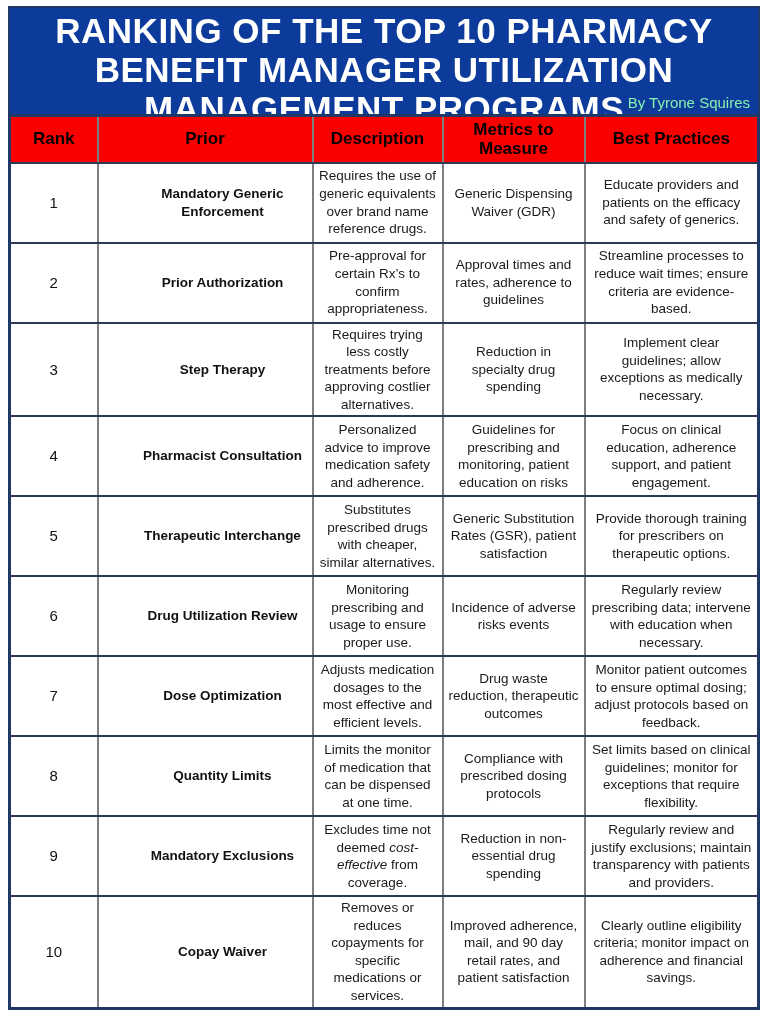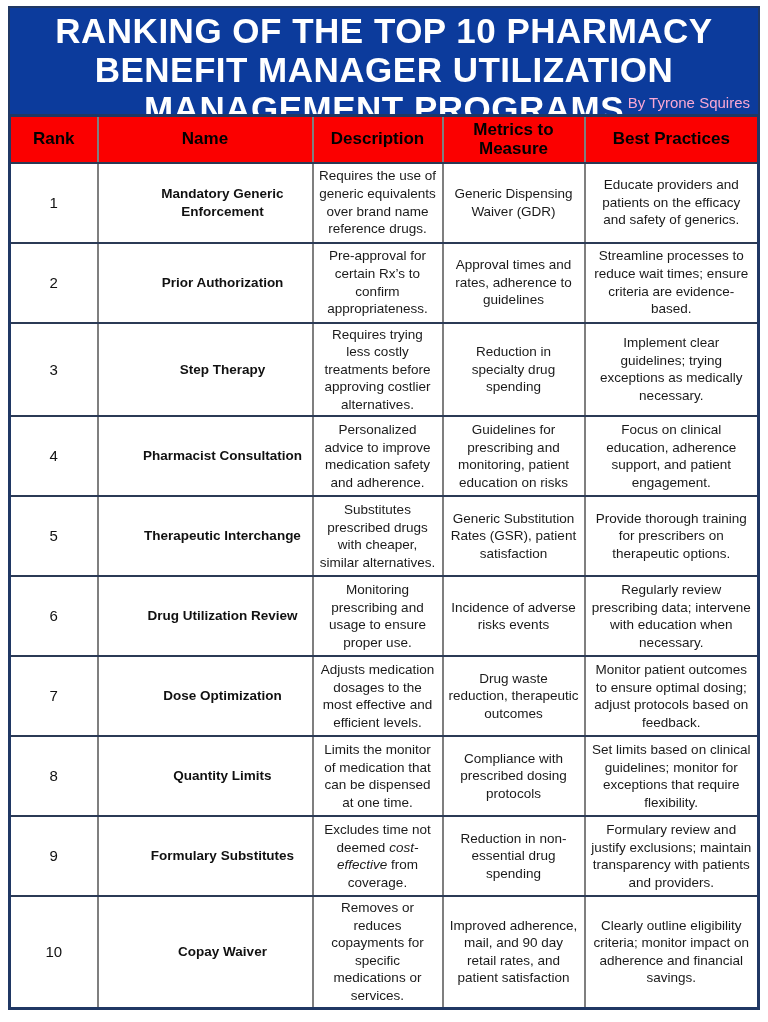--- a/index.html
+++ b/index.html
@@ -21,21 +21,21 @@
     font-weight:bold;
     font-size:35px;
     line-height:1.12;
     letter-spacing:0.5px;
     padding:3px 14px 0 14px;
   }
   .banner .byline {
     position:absolute;
     right:8px;
     bottom:3px;
-    color:#f9a8d4;
+    color:#86efac;
     font-size:15px;
     font-weight:normal;
   }
 
   
   table {
     width:100%;
     border-collapse:collapse;
     table-layout:fixed;
     border:3px solid #203864;
@@ -78,21 +78,21 @@
     <colgroup>
       <col style="width:88px">
       <col style="width:215px">
       <col style="width:130px">
       <col style="width:142px">
       <col>
     </colgroup>
     <thead>
       <tr>
         <th>Rank</th>
-        <th>Name</th>
+        <th>Prior</th>
         <th>Description</th>
         <th>Metrics to Measure</th>
         <th>Best Practices</th>
       </tr>
     </thead>
     <tbody id="table-body">
         <tr>
       <td class="rank">1</td>
       <td class="name">Mandatory Generic Enforcement</td>
       <td class="desc">Requires the use of generic equivalents over brand name reference drugs.</td>
@@ -104,21 +104,21 @@
       <td class="name">Prior Authorization</td>
       <td class="desc">Pre-approval for certain Rx’s to confirm appropriateness.</td>
       <td class="metrics">Approval times and rates, adherence to guidelines</td>
       <td class="best">Streamline processes to reduce wait times; ensure criteria are evidence-based.</td>
     </tr>
         <tr>
       <td class="rank">3</td>
       <td class="name">Step Therapy</td>
       <td class="desc">Requires trying less costly treatments before approving costlier alternatives.</td>
       <td class="metrics">Reduction in specialty drug spending</td>
-      <td class="best">Implement clear guidelines; trying exceptions as medically necessary.</td>
+      <td class="best">Implement clear guidelines; allow exceptions as medically necessary.</td>
     </tr>
         <tr>
       <td class="rank">4</td>
       <td class="name">Pharmacist Consultation</td>
       <td class="desc">Personalized advice to improve medication safety and adherence.</td>
       <td class="metrics">Guidelines for prescribing and monitoring, patient education on risks</td>
       <td class="best">Focus on clinical education, adherence support, and patient engagement.</td>
     </tr>
         <tr>
       <td class="rank">5</td>
@@ -143,24 +143,24 @@
     </tr>
         <tr>
       <td class="rank">8</td>
       <td class="name">Quantity Limits</td>
       <td class="desc">Limits the monitor of medication that can be dispensed at one time.</td>
       <td class="metrics">Compliance with prescribed dosing protocols</td>
       <td class="best">Set limits based on clinical guidelines; monitor for exceptions that require flexibility.</td>
     </tr>
         <tr>
       <td class="rank">9</td>
-      <td class="name">Formulary Substitutes</td>
+      <td class="name">Mandatory Exclusions</td>
       <td class="desc"><span>Excludes time not deemed </span><span class="italic">cost-effective</span><span> from coverage.</span></td>
       <td class="metrics">Reduction in non-essential drug spending</td>
-      <td class="best">Formulary review and justify exclusions; maintain transparency with patients and providers.</td>
+      <td class="best">Regularly review and justify exclusions; maintain transparency with patients and providers.</td>
     </tr>
         <tr>
       <td class="rank">10</td>
       <td class="name">Copay Waiver</td>
       <td class="desc">Removes or reduces copayments for specific medications or services.</td>
       <td class="metrics">Improved adherence, mail, and 90 day retail rates, and patient satisfaction</td>
       <td class="best">Clearly outline eligibility criteria; monitor impact on adherence and financial savings.</td>
     </tr>
       </tbody>
   </table>

